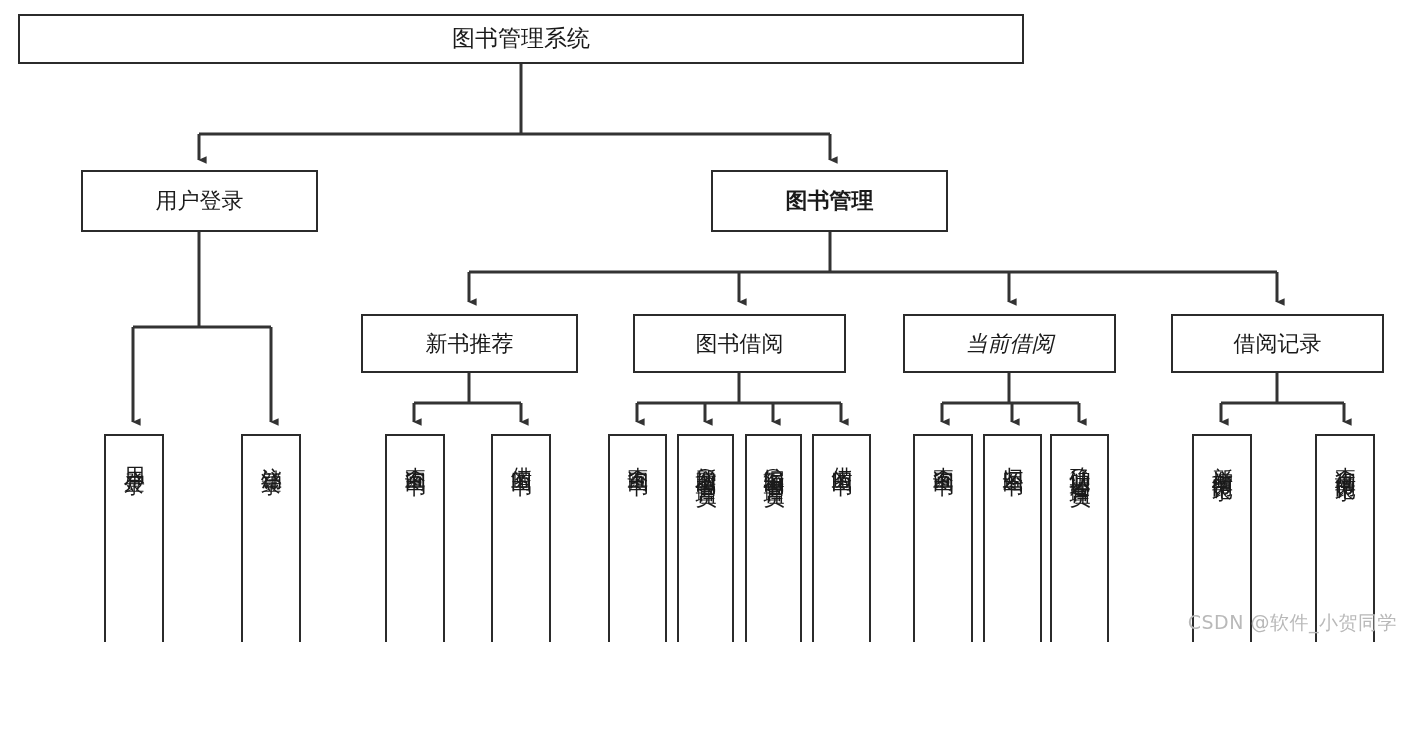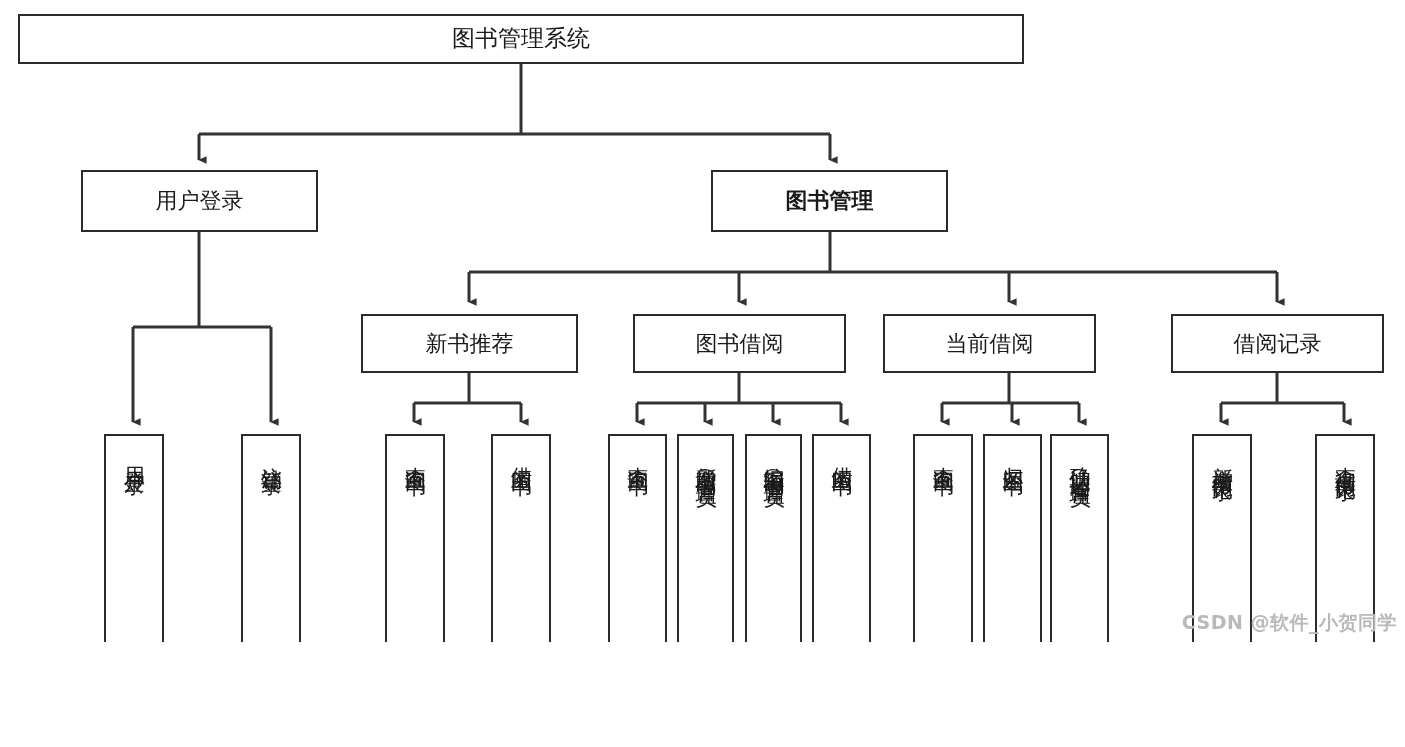--- a/index.html
+++ b/index.html
@@ -64,21 +64,20 @@
   }
   #watermark {
     position: absolute;
     right: 8px;
     bottom: 6px;
     font-size: 19px;
     color: #b9b9b9;
     letter-spacing: 0.5px;
     z-index: 5;
     white-space: nowrap;
-    font-weight: bold;
   }
 </style>
 </head>
 <body>
 
 <div id="canvas">
 
   <svg id="edges" viewBox="0 0 1405 747" xmlns="http://www.w3.org/2000/svg">
     <defs>
       <marker id="arrow" markerWidth="9" markerHeight="9" refX="4.2" refY="7.6" orient="auto" markerUnits="userSpaceOnUse">
@@ -142,21 +141,21 @@
   <div class="node node-l1" style="left:711px; top:170px; width:237px; height:62px;font-weight:bold;">
     <span class="label">图书管理</span>
   </div>
 
   <div class="node node-l2" style="left:633px; top:314px; width:213px; height:59px;">
     <span class="label">图书借阅</span>
   </div>
   <div class="node node-l2" style="left:361px; top:314px; width:217px; height:59px;">
     <span class="label">新书推荐</span>
   </div>
-  <div class="node node-l2" style="left:883px; top:314px; width:213px; height:59px;">
+  <div class="node node-l2" style="left:903px; top:314px; width:213px; height:59px;font-style:italic;">
     <span class="label">当前借阅</span>
   </div>
   <div class="node node-l2" style="left:1171px; top:314px; width:213px; height:59px;">
     <span class="label">借阅记录</span>
   </div>
 
   <div class="node node-leaf" style="left:104px; top:434px; width:60px; height:300px;">
     <span class="label">用户登录</span>
   </div>
   <div class="node node-leaf" style="left:241px; top:434px; width:60px; height:300px;">

